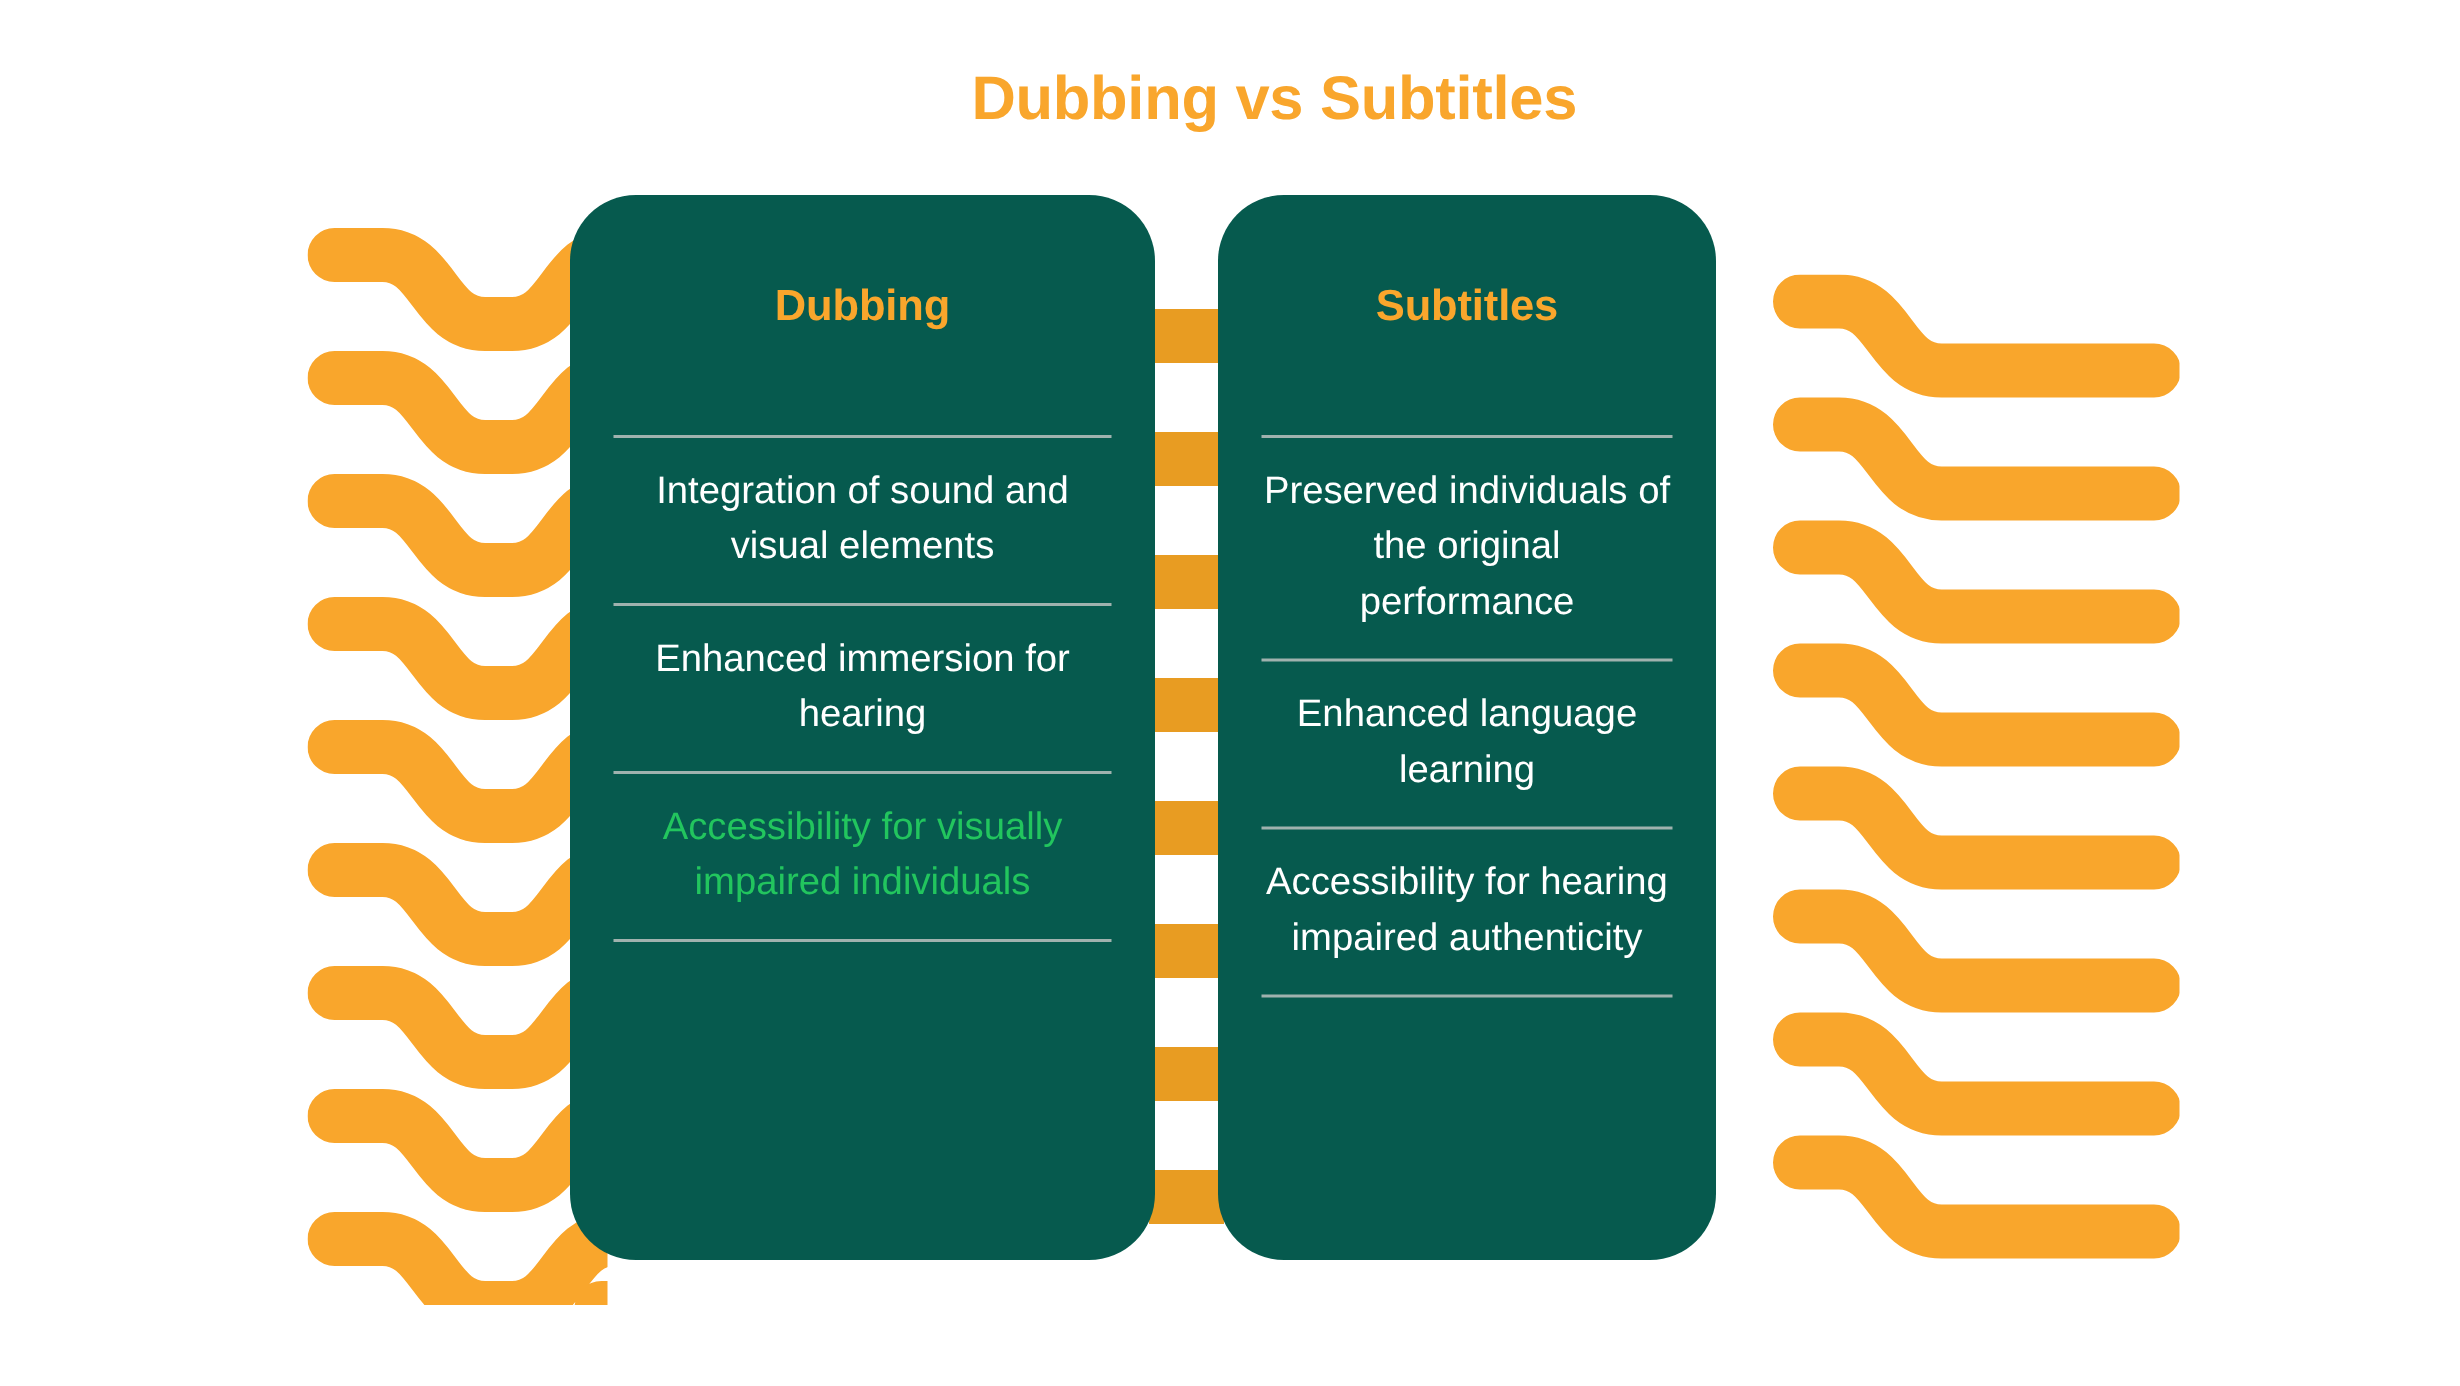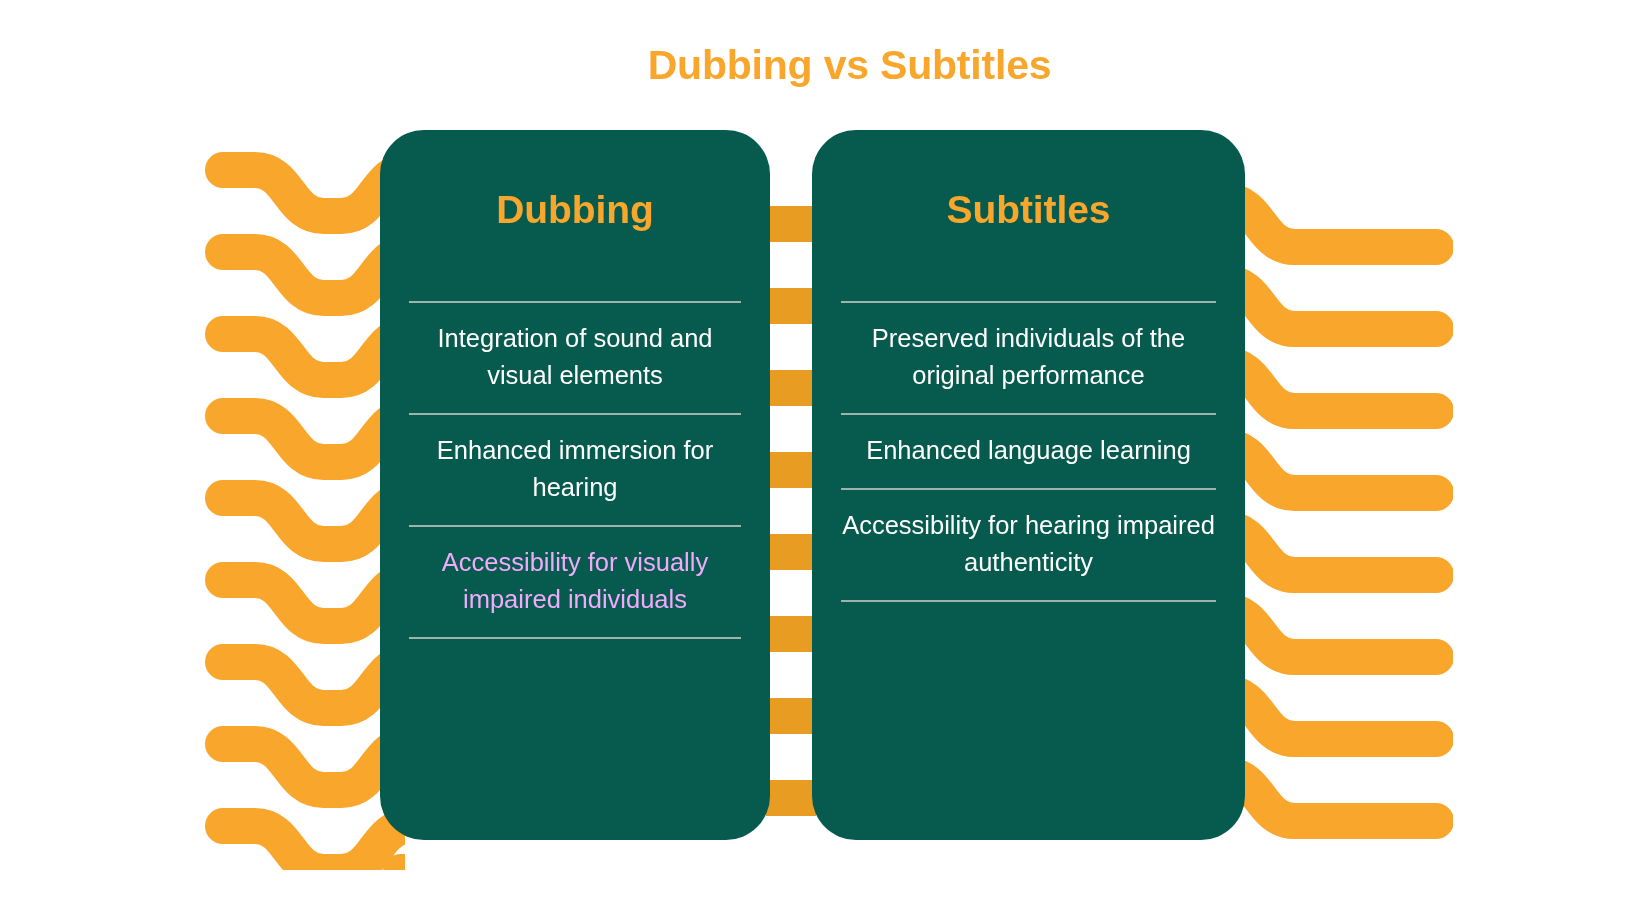--- a/index.html
+++ b/index.html
@@ -65,26 +65,26 @@
     position: absolute;
     top: 130px;
     height: 710px;
     background: var(--teal, #065a4e);
     border-radius: 44px;
     box-sizing: border-box;
     padding: 0 28px;
     overflow: hidden;
   }
   #card-dubbing  { left: 380px; width: 390px; }
-  #card-subtitles{ left: 812px; width: 433px; }
+  #card-subtitles{ left: 812px; width: 332px; }
 
   .card-title {
     text-align: center;
     color: var(--accent, #f9a62c);
-    font-size: 39px;
+    font-size: 29px;
     font-weight: bold;
     margin-top: 58px;
     letter-spacing: -0.1px;
   }
 
   .feature-list {
     margin-top: 69px;
   }
   .divider {
     height: 2px;
@@ -150,21 +150,21 @@
 
   <div class="card" id="card-dubbing">
     <div class="card-title">Dubbing</div>
 
     <div class="feature-list">
       <div class="divider" style="background: rgb(159, 178, 174);"></div>
       <div class="feature-item" style="color: rgb(255, 255, 255);">Integration of sound and visual elements</div>
       <div class="divider" style="background: rgb(159, 178, 174);"></div>
       <div class="feature-item" style="color: rgb(255, 255, 255);">Enhanced immersion for hearing</div>
       <div class="divider" style="background: rgb(159, 178, 174);"></div>
-      <div class="feature-item" style="color: #f0abfc;">Accessibility for visually impaired individuals</div>
+      <div class="feature-item" style="color: #22c55e;">Accessibility for visually impaired individuals</div>
       <div class="divider" style="background: rgb(159, 178, 174);"></div>
     </div>
   </div>
 
   <div class="card" id="card-subtitles">
     <div class="card-title">Subtitles</div>
 
     <div class="feature-list">
       <div class="divider" style="background: rgb(159, 178, 174);"></div>
       <div class="feature-item" style="color: rgb(255, 255, 255);">Preserved individuals of the original performance</div>

